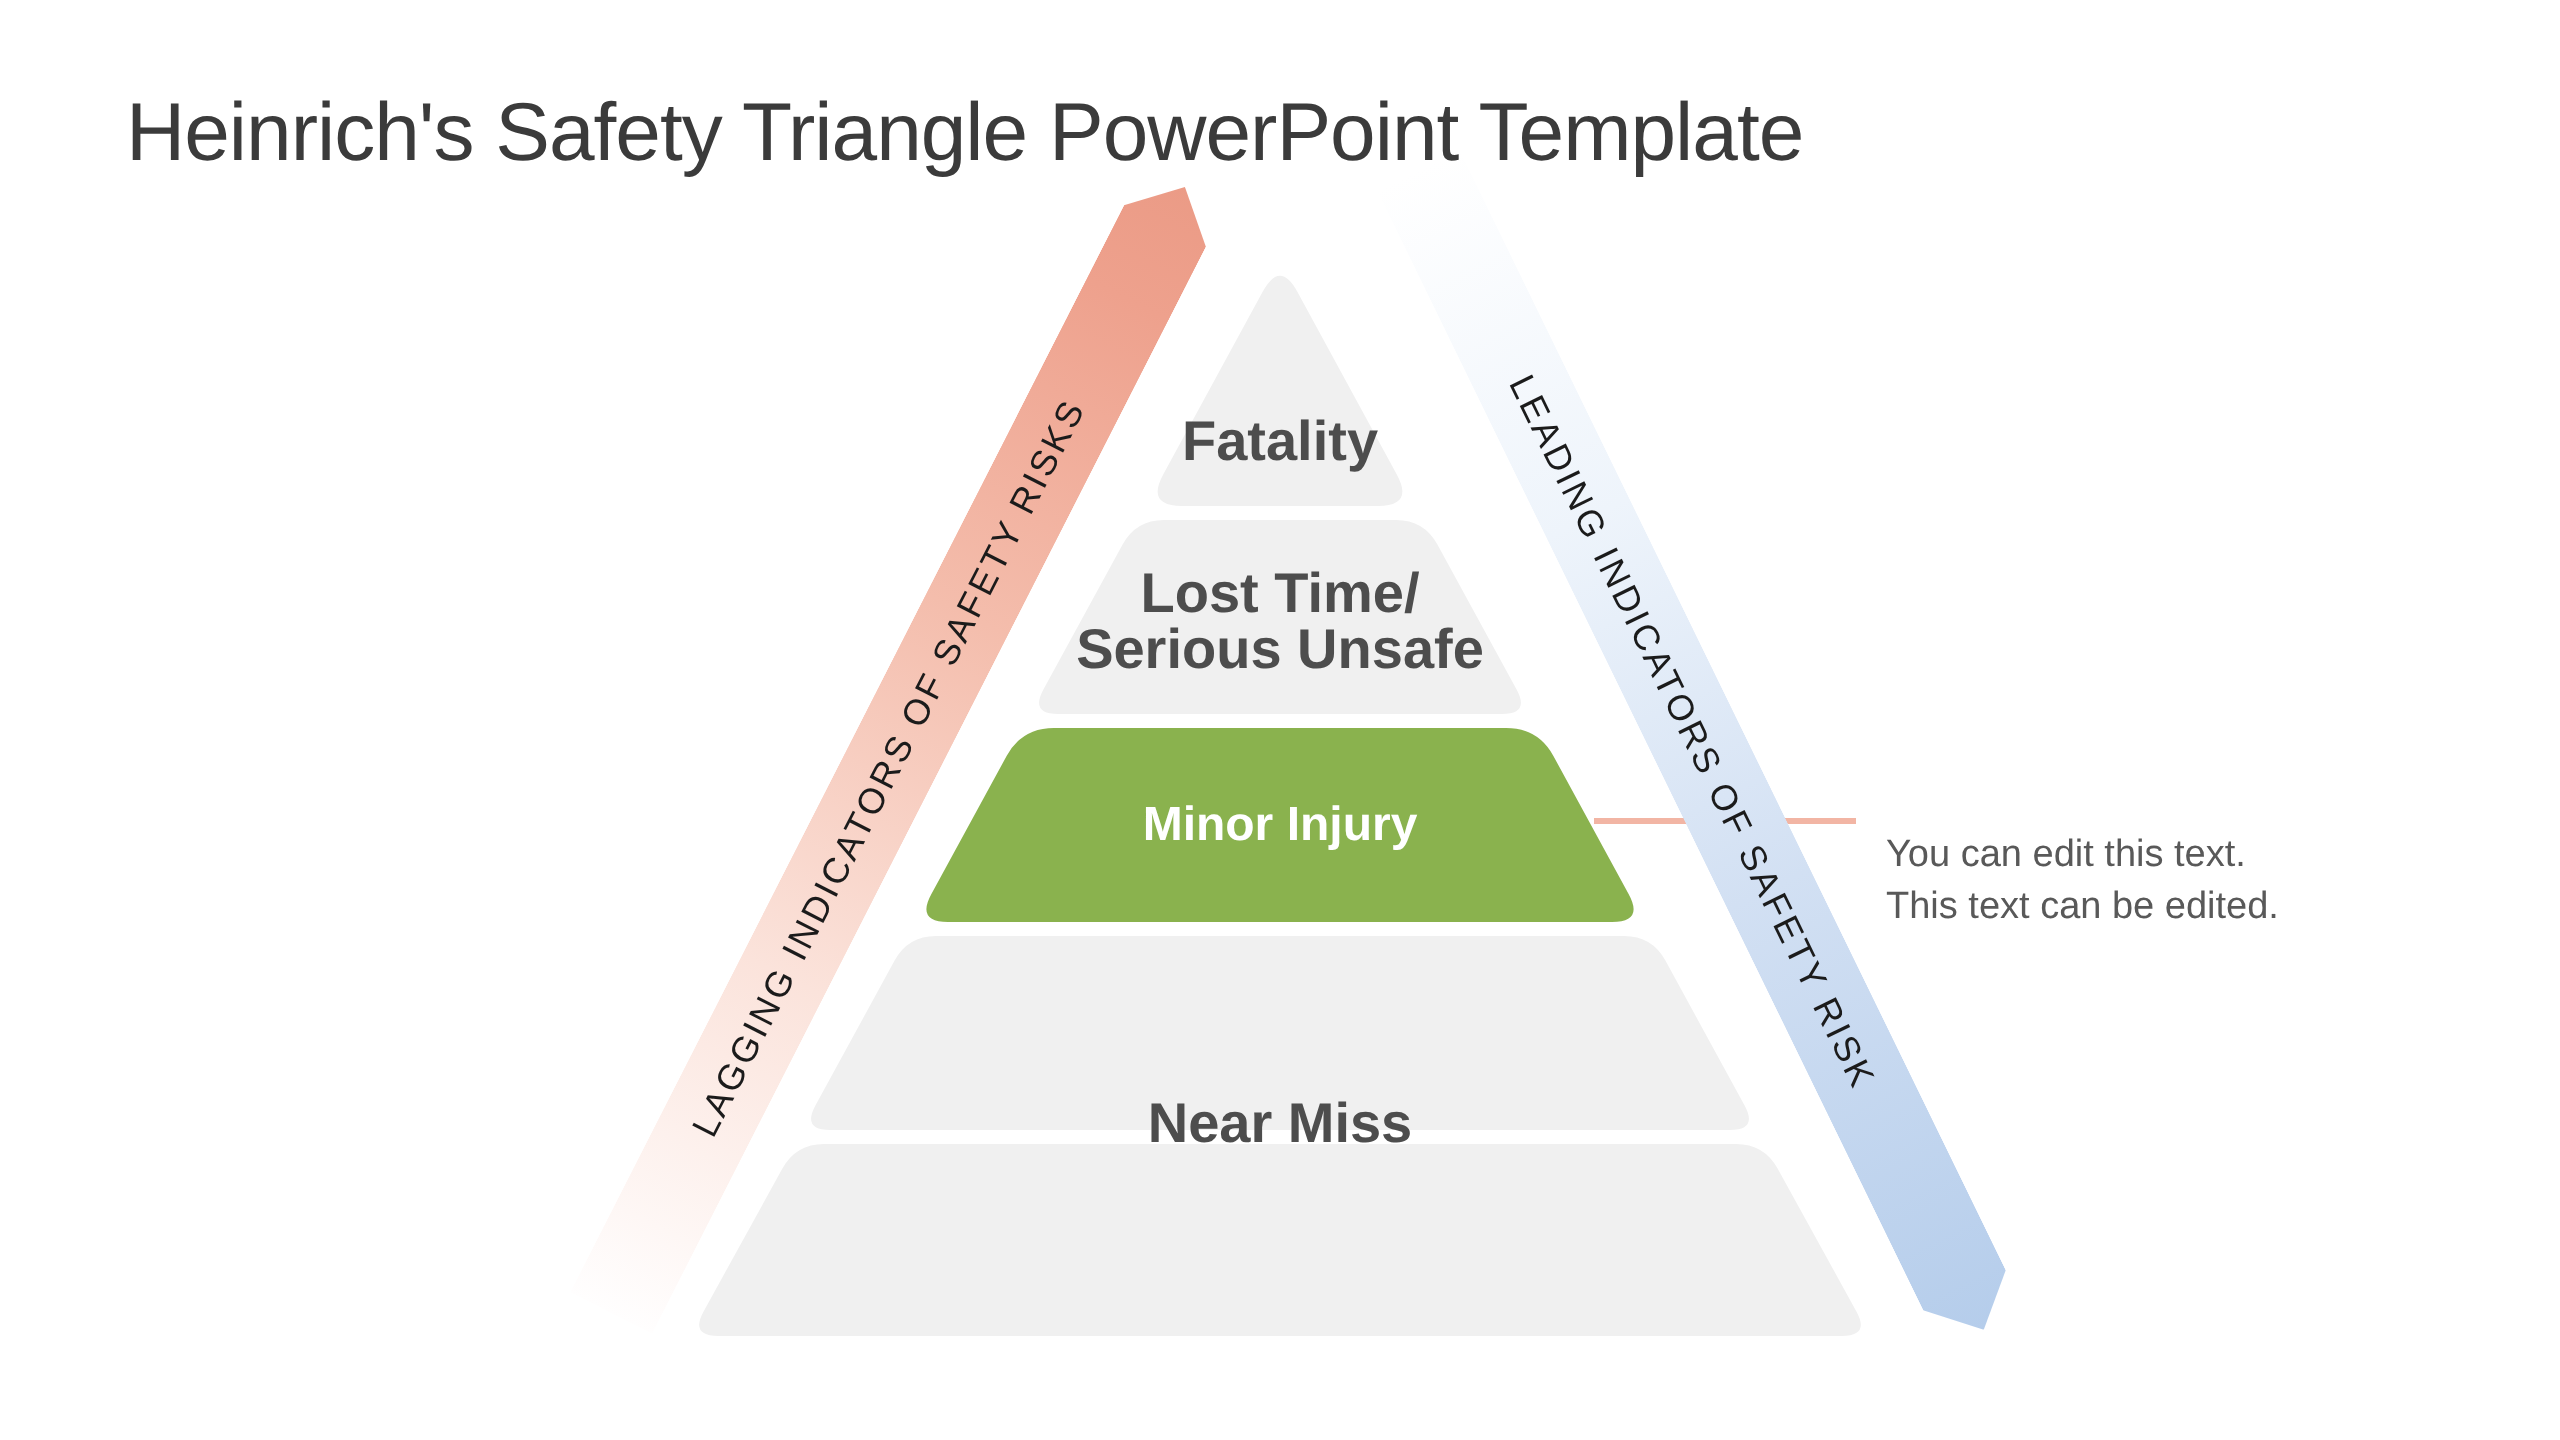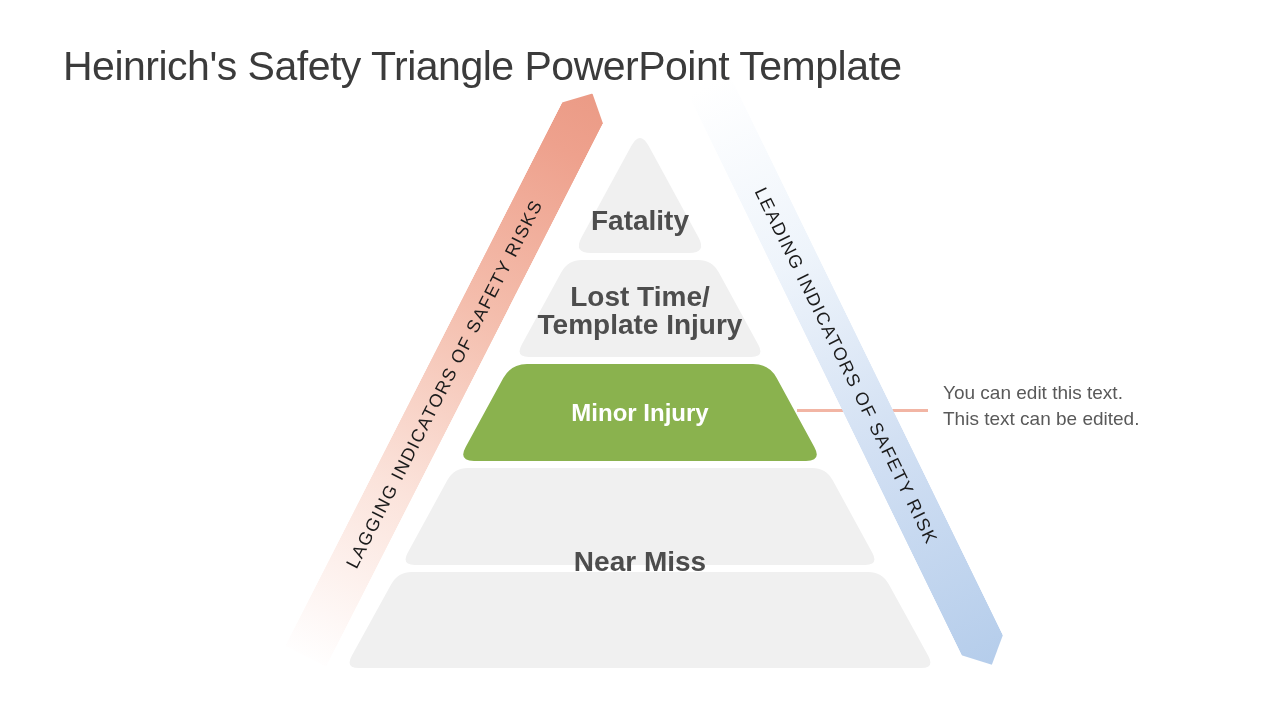--- a/index.html
+++ b/index.html
@@ -41,21 +41,21 @@
   }
   .ribbon-text {
     font-size:18px; letter-spacing:1.5px; color:#1b1b1b; white-space:nowrap;
     padding-right:20px; font-weight:400;
   }
   .connector {
     position:absolute; left:797px; top:409px; width:131px; height:3px;
     background:#f2b5a4; z-index:1;
   }
   .callout {
-    position:absolute; left:943px; top:380px;
+    position:absolute; left:943px; top:415px;
     font-size:19px; line-height:26px; color:#595959; white-space:pre-line; z-index:3;
   }
 </style>
 </head>
 <body>
 
 <div class="slide">
 
   <h1 class="title">Heinrich's Safety Triangle PowerPoint Template</h1>
 
@@ -70,21 +70,21 @@
   <div class="ribbon ribbon-left">
     <span class="ribbon-text">LAGGING INDICATORS OF SAFETY RISKS</span>
   </div>
 
   <div class="ribbon ribbon-right">
     <span class="ribbon-text">LEADING INDICATORS OF SAFETY RISK</span>
   </div>
 
   <div class="pyr-label lbl0">Fatality</div>
   <div class="pyr-label lbl1">Lost Time/
-Template Injury</div>
+Serious Unsafe</div>
   <div class="pyr-label lbl2">Minor Injury</div>
   <div class="pyr-label lbl3">Near Miss</div>
 
   <div class="connector"></div>
 
   <div class="callout">You can edit this text.
 This text can be edited.</div>
 
 </div>
 

